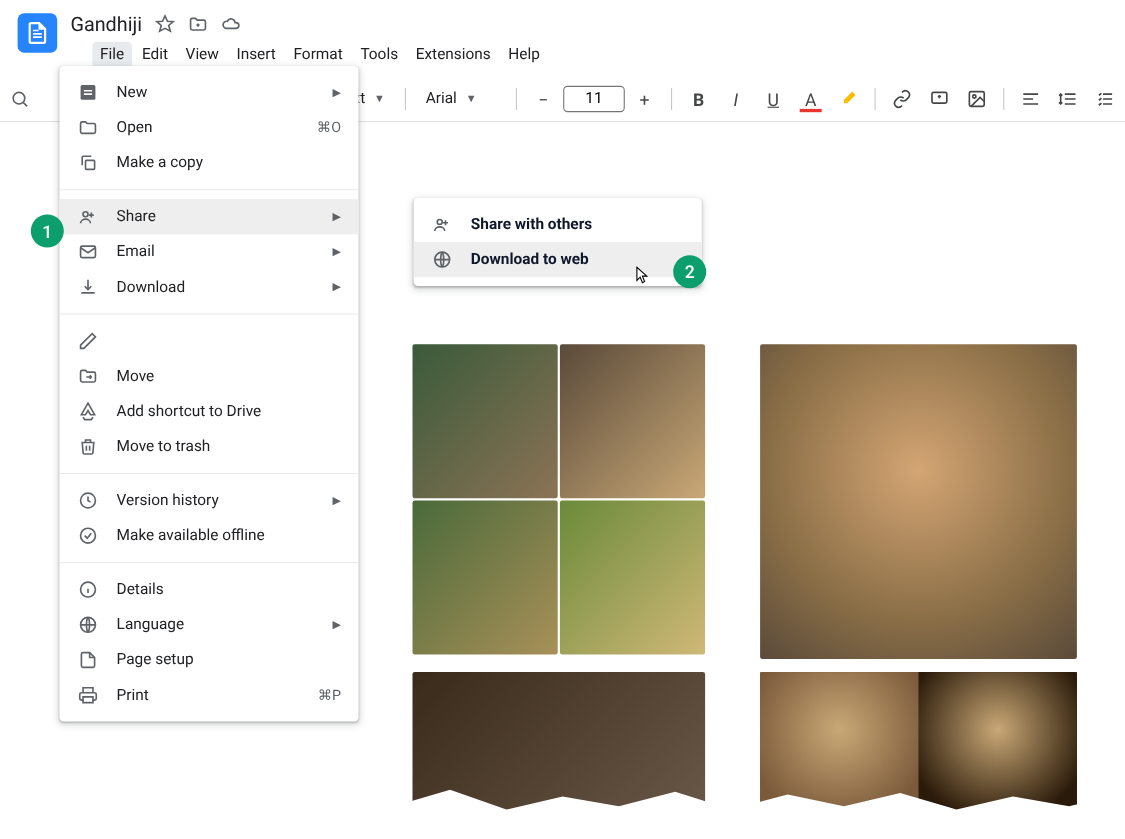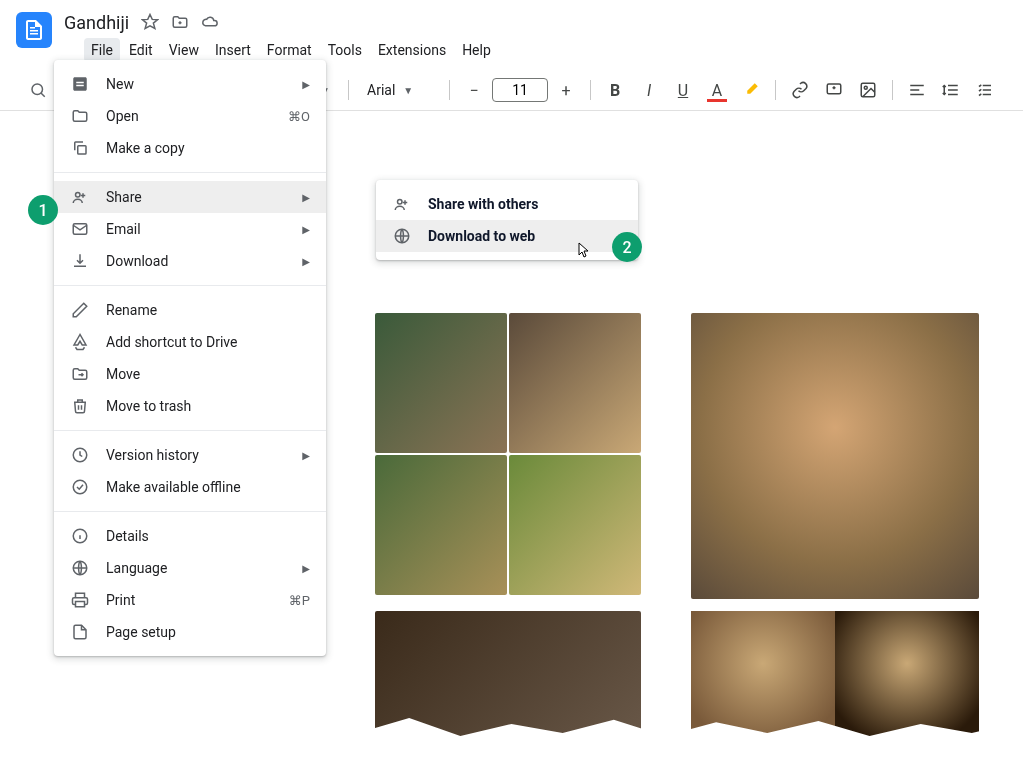--- a/index.html
+++ b/index.html
@@ -9,21 +9,21 @@
     .docs-logo { width: 36px; height: 36px; background: #2684fc; border-radius: 6px; display: flex; align-items: center; justify-content: center; margin-top: 4px; }
     .docs-logo svg { width: 24px; height: 24px; }
     .title-area { flex: 1; }
     .title-row { display: flex; align-items: center; gap: 12px; height: 28px; }
     .doc-title { font-size: 18px; color: #202124; font-weight: 400; }
     .title-icon { width: 18px; height: 18px; color: #5f6368; cursor: pointer; }
     .menu-bar { display: flex; gap: 2px; margin-top: 2px; padding-left: 20px; }
     .menu-item { padding: 4px 7px; font-size: 14px; color: #202124; border-radius: 4px; cursor: pointer; }
     .menu-item.active { background: #e8ebee; }
     
-    .toolbar { display: flex; align-items: center; padding: 6px 24px; gap: 6px; border-bottom: 1px solid #e0e0e0; margin-top: 8px; }
+    .toolbar { display: flex; align-items: center; padding: 6px 4px; gap: 6px; border-bottom: 1px solid #e0e0e0; margin-top: 8px; }
     .search-btn { width: 28px; height: 28px; display: flex; align-items: center; justify-content: center; border-radius: 4px; cursor: pointer; }
     .toolbar-spacer { flex: 1; }
     .toolbar-btn { width: 28px; height: 28px; display: flex; align-items: center; justify-content: center; border-radius: 4px; cursor: pointer; color: #444746; }
     .toolbar-sep { width: 1px; height: 20px; background: #c7c7c7; margin: 0 4px; }
     .font-select { display: flex; align-items: center; gap: 8px; padding: 4px 8px; cursor: pointer; font-size: 14px; color: #202124; min-width: 80px; }
     .text-style-select { display: flex; align-items: center; gap: 8px; padding: 4px 8px; cursor: pointer; font-size: 14px; color: #202124; }
     .font-size-box { display: flex; align-items: center; gap: 4px; }
     .font-size-input { width: 56px; height: 24px; border: 1px solid #747775; border-radius: 4px; text-align: center; font-size: 14px; }
     .chevron { font-size: 10px; color: #5f6368; }
     .text-color-btn { position: relative; }
@@ -261,41 +261,40 @@
     <span class="dropdown-label">Download</span>
     <span class="dropdown-arrow">▶</span>
   </div>
   <div class="dropdown-sep"></div>
   <div class="dropdown-item">
     <span class="dropdown-icon">
         <svg width="18" height="18" viewBox="0 0 24 24" fill="none" stroke="#5f6368" stroke-width="2">
           <path d="M17 3l4 4L7 21H3v-4z"></path>
         </svg>
       </span>
-    <span class="dropdown-label">Rename</span>
+  </div>
+  <div class="dropdown-item">
+    <span class="dropdown-icon">
+        <svg width="18" height="18" viewBox="0 0 24 24" fill="none" stroke="#5f6368" stroke-width="2">
+          <path d="M3 7v10a2 2 0 002 2h14a2 2 0 002-2V9a2 2 0 00-2-2h-8l-2-2H5a2 2 0 00-2 2zM10 13h6m-2-2l2 2-2 2"></path>
+        </svg>
+      </span>
+    <span class="dropdown-label">Move</span>
   </div>
   <div class="dropdown-item">
     <span class="dropdown-icon">
         <svg width="18" height="18" viewBox="0 0 24 24" fill="none" stroke="#5f6368" stroke-width="2">
           <path d="M12 2L4 16h5l3-5 3 5h5zM6 19l2 3h8l2-3"></path>
         </svg>
       </span>
     <span class="dropdown-label">Add shortcut to Drive</span>
   </div>
   <div class="dropdown-item">
     <span class="dropdown-icon">
         <svg width="18" height="18" viewBox="0 0 24 24" fill="none" stroke="#5f6368" stroke-width="2">
-          <path d="M3 7v10a2 2 0 002 2h14a2 2 0 002-2V9a2 2 0 00-2-2h-8l-2-2H5a2 2 0 00-2 2zM10 13h6m-2-2l2 2-2 2"></path>
-        </svg>
-      </span>
-    <span class="dropdown-label">Move</span>
-  </div>
-  <div class="dropdown-item">
-    <span class="dropdown-icon">
-        <svg width="18" height="18" viewBox="0 0 24 24" fill="none" stroke="#5f6368" stroke-width="2">
           <path d="M4 7h16M10 11v6m4-6v6M5 7l1 12a2 2 0 002 2h8a2 2 0 002-2l1-12M9 7V4h6v3"></path>
         </svg>
       </span>
     <span class="dropdown-label">Move to trash</span>
   </div>
   <div class="dropdown-sep"></div>
   <div class="dropdown-item">
     <span class="dropdown-icon">
         <svg width="18" height="18" viewBox="0 0 24 24" fill="none" stroke="#5f6368" stroke-width="2">
           <circle cx="12" cy="12" r="9"></circle>
@@ -326,38 +325,38 @@
   </div>
   <div class="dropdown-item">
     <span class="dropdown-icon">
         <svg width="18" height="18" viewBox="0 0 24 24" fill="none" stroke="#5f6368" stroke-width="2">
           <circle cx="12" cy="12" r="9"></circle>
           <path d="M3 12h18M12 3c2.5 3 2.5 15 0 18M12 3c-2.5 3-2.5 15 0 18"></path>
         </svg>
       </span>
     <span class="dropdown-label">Language</span>
     <span class="dropdown-arrow">▶</span>
+  </div>
+  <div class="dropdown-item">
+    <span class="dropdown-icon">
+        <svg width="18" height="18" viewBox="0 0 24 24" fill="none" stroke="#5f6368" stroke-width="2">
+          <path d="M14 3H6a2 2 0 00-2 2v14a2 2 0 002 2h12a2 2 0 002-2V9z"></path>
+          <path d="M14 3v6h6"></path>
+        </svg>
+      </span>
+    <span class="dropdown-label">Page setup</span>
   </div>
   <div class="dropdown-item">
     <span class="dropdown-icon">
         <svg width="18" height="18" viewBox="0 0 24 24" fill="none" stroke="#5f6368" stroke-width="2">
           <path d="M6 9V3h12v6M6 18H4a2 2 0 01-2-2v-5a2 2 0 012-2h16a2 2 0 012 2v5a2 2 0 01-2 2h-2M6 14h12v7H6z"></path>
         </svg>
       </span>
     <span class="dropdown-label">Print</span>
     <span class="dropdown-shortcut">⌘P</span>
-  </div>
-  <div class="dropdown-item">
-    <span class="dropdown-icon">
-        <svg width="18" height="18" viewBox="0 0 24 24" fill="none" stroke="#5f6368" stroke-width="2">
-          <path d="M14 3H6a2 2 0 00-2 2v14a2 2 0 002 2h12a2 2 0 002-2V9z"></path>
-          <path d="M14 3v6h6"></path>
-        </svg>
-      </span>
-    <span class="dropdown-label">Page setup</span>
   </div>
 </div>
 
 <div class="submenu">
   <div class="submenu-item">
     <span class="dropdown-icon">
         <svg width="18" height="18" viewBox="0 0 24 24" fill="none" stroke="#5f6368" stroke-width="2">
           <circle cx="9" cy="9" r="3"></circle>
           <path d="M3 20c0-3 3-5 6-5s6 2 6 5M16 7v6m-3-3h6"></path>
         </svg>

